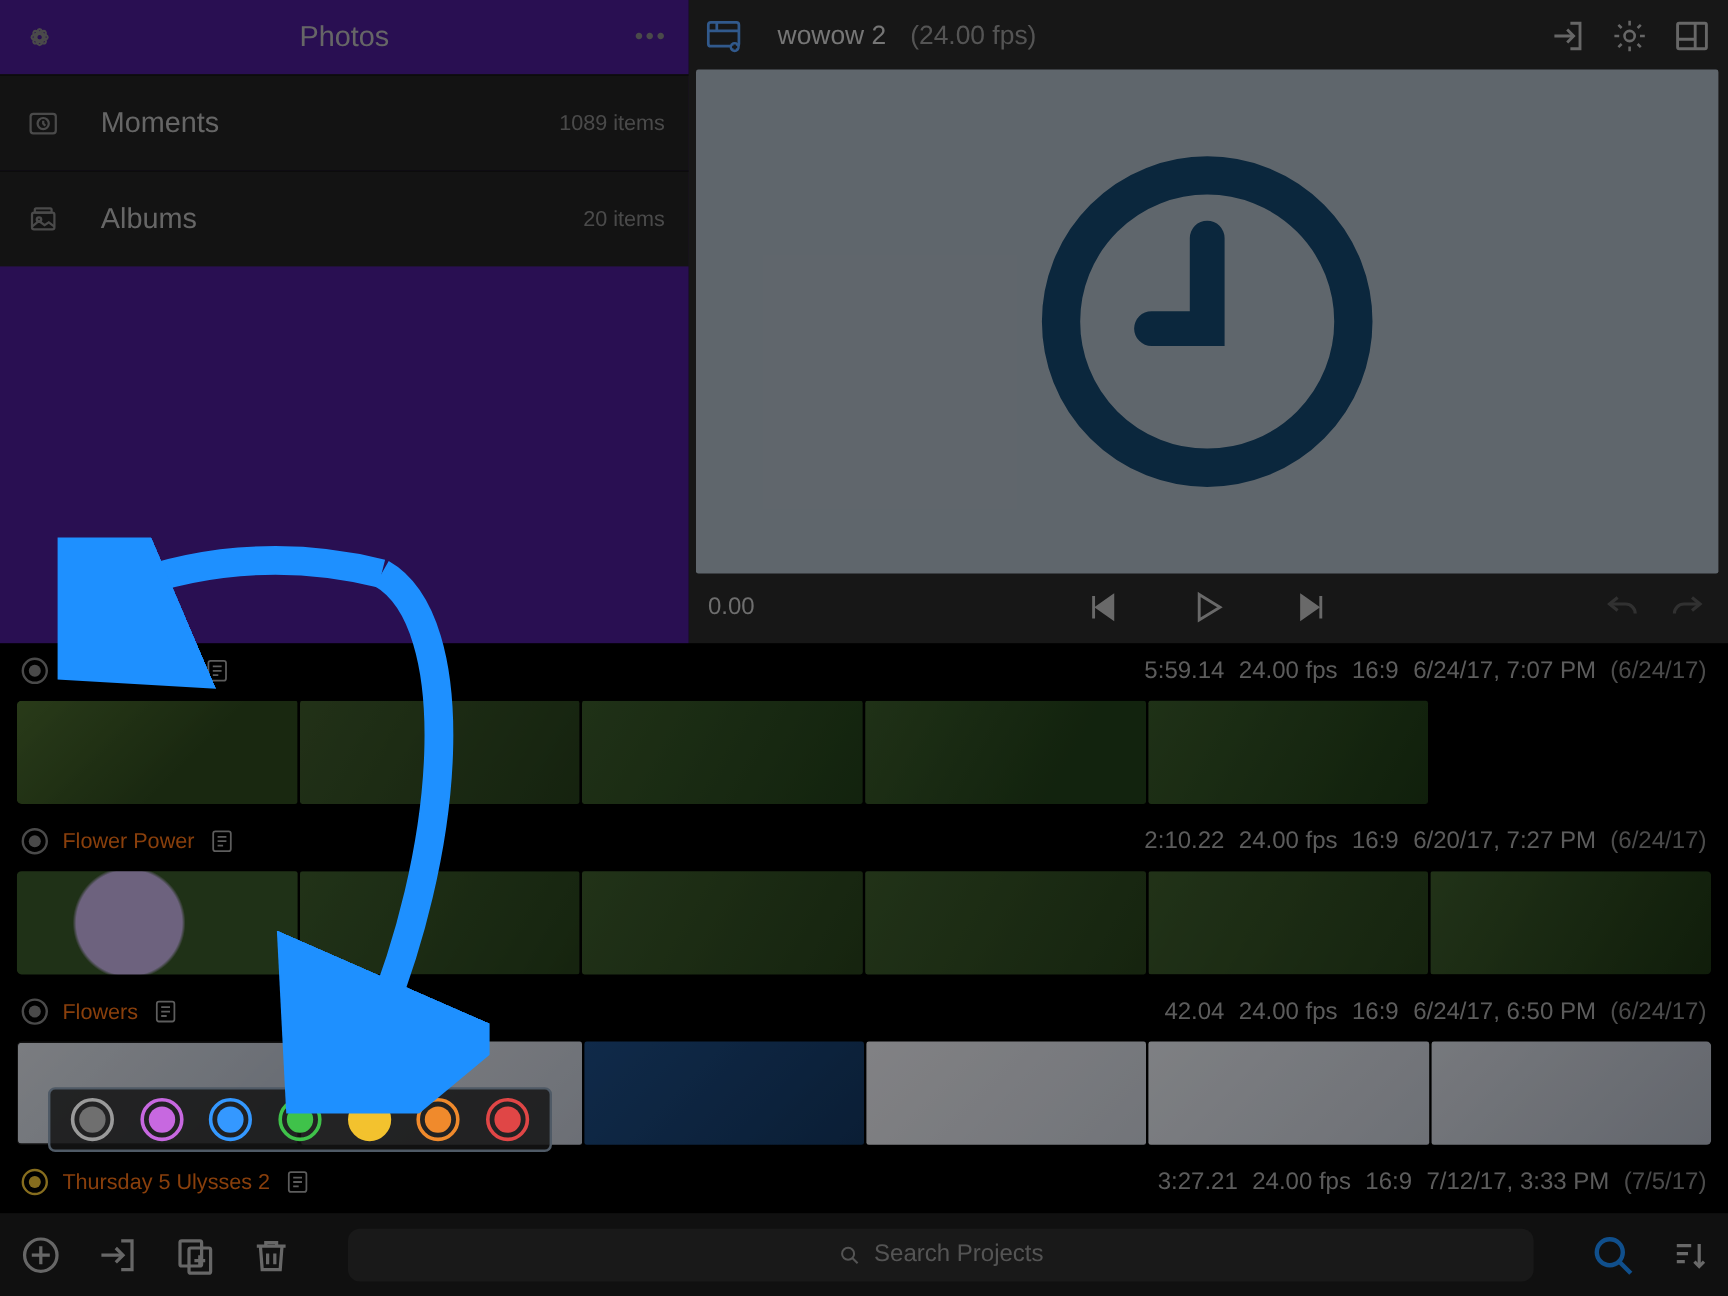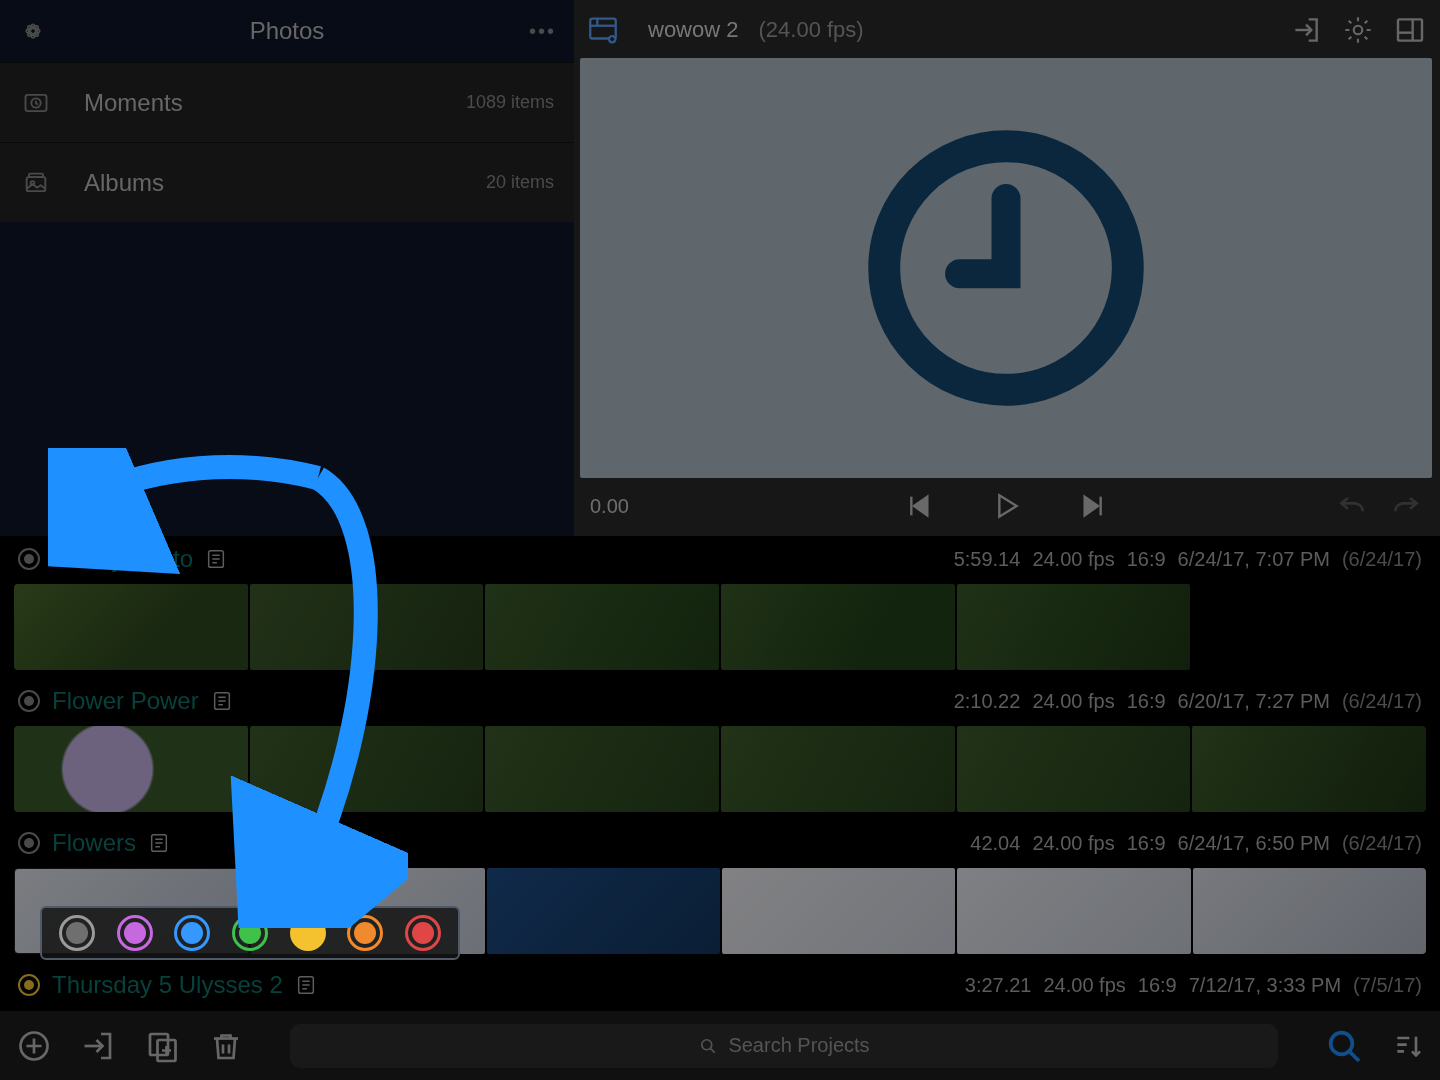--- a/index.html
+++ b/index.html
@@ -5,21 +5,21 @@
 * { margin: 0; padding: 0; box-sizing: border-box; font-family: -apple-system, "Helvetica Neue", Arial, sans-serif; -webkit-font-smoothing: antialiased; }
 html, body { width: 1440px; height: 1080px; background: #000; overflow: hidden; color: #aaa; }
 
 .stage { position: relative; width: 1440px; height: 1080px; transform-origin: top left; }
 
 .dim { position: absolute; inset: 0; background: rgba(0,0,0,0.45); pointer-events: none; z-index: 40; }
 
 
 .top { position: absolute; top: 0; left: 0; right: 0; height: 536px; display: flex; }
 
-.sidebar { width: 574px; background: #0f172a; display: flex; flex-direction: column; }
+.sidebar { width: 574px; background: #4c1d95; display: flex; flex-direction: column; }
 .side-header { height: 62px; display: flex; align-items: center; padding: 0 18px; }
 .side-header .title { flex: 1; text-align: center; font-size: 24px; color: #bbb; }
 .flower-icon { width: 30px; height: 30px; color: #888; }
 .more-dots { color: #888; letter-spacing: 2px; font-size: 20px; width: 30px; text-align: right; }
 
 .side-row { height: 80px; display: flex; align-items: center; padding: 0 20px 0 22px; background: #232323; border-top: 1px solid #111; }
 .side-row .ic { width: 36px; display:flex; align-items:center; color:#888; }
 .side-row .lbl { flex: 1; font-size: 24px; color: #bbb; margin-left: 26px; }
 .side-row .count { font-size: 18px; color: #888; }
 
@@ -41,21 +41,21 @@
 .pv-ctrl .hicon { width: 32px; height: 32px; color:#c0c0c0; }
 .pv-ctrl .undo, .pv-ctrl .redo { position:absolute; color:#5a5a5a; }
 .pv-ctrl .undo { right: 64px; } .pv-ctrl .redo { right: 10px; }
 
 
 .plist { position:absolute; top: 536px; left: 14px; right: 14px; bottom: 74px; overflow: hidden; }
 .phead { height: 46px; display:flex; align-items:center; gap: 12px; padding: 0 4px; }
 .phead .ring { width:22px; height:22px; border-radius:50%; border:2px solid #888; display:inline-flex; align-items:center; justify-content:center; }
 .phead .ring .dot { width:10px; height:10px; border-radius:50%; background:#888; }
 .phead .ring.yellow { border-color:#f5c637; } .phead .ring.yellow .dot{ background:#f5c637; }
-.phead .pname { font-size: 24px; color:#0f766e; }
+.phead .pname { font-size: 18px; color:#f97316; }
 .phead .note { width:22px; height:22px; color:#aaa; }
 .phead .sp { flex:1; }
 .phead .meta { font-size: 20px; color:#a8a8a8; display:flex; gap:12px; }
 .phead .date2 { color:#8a8a8a; }
 
 .strip { height: 86px; display:flex; gap:2px; margin: 2px 0 8px 0; }
 .th { flex:1; border-radius:2px; }
 .strip .th:first-child { border-top-left-radius:4px; border-bottom-left-radius:4px;}
 .strip .th:last-child  { border-top-right-radius:4px; border-bottom-right-radius:4px;}
 

